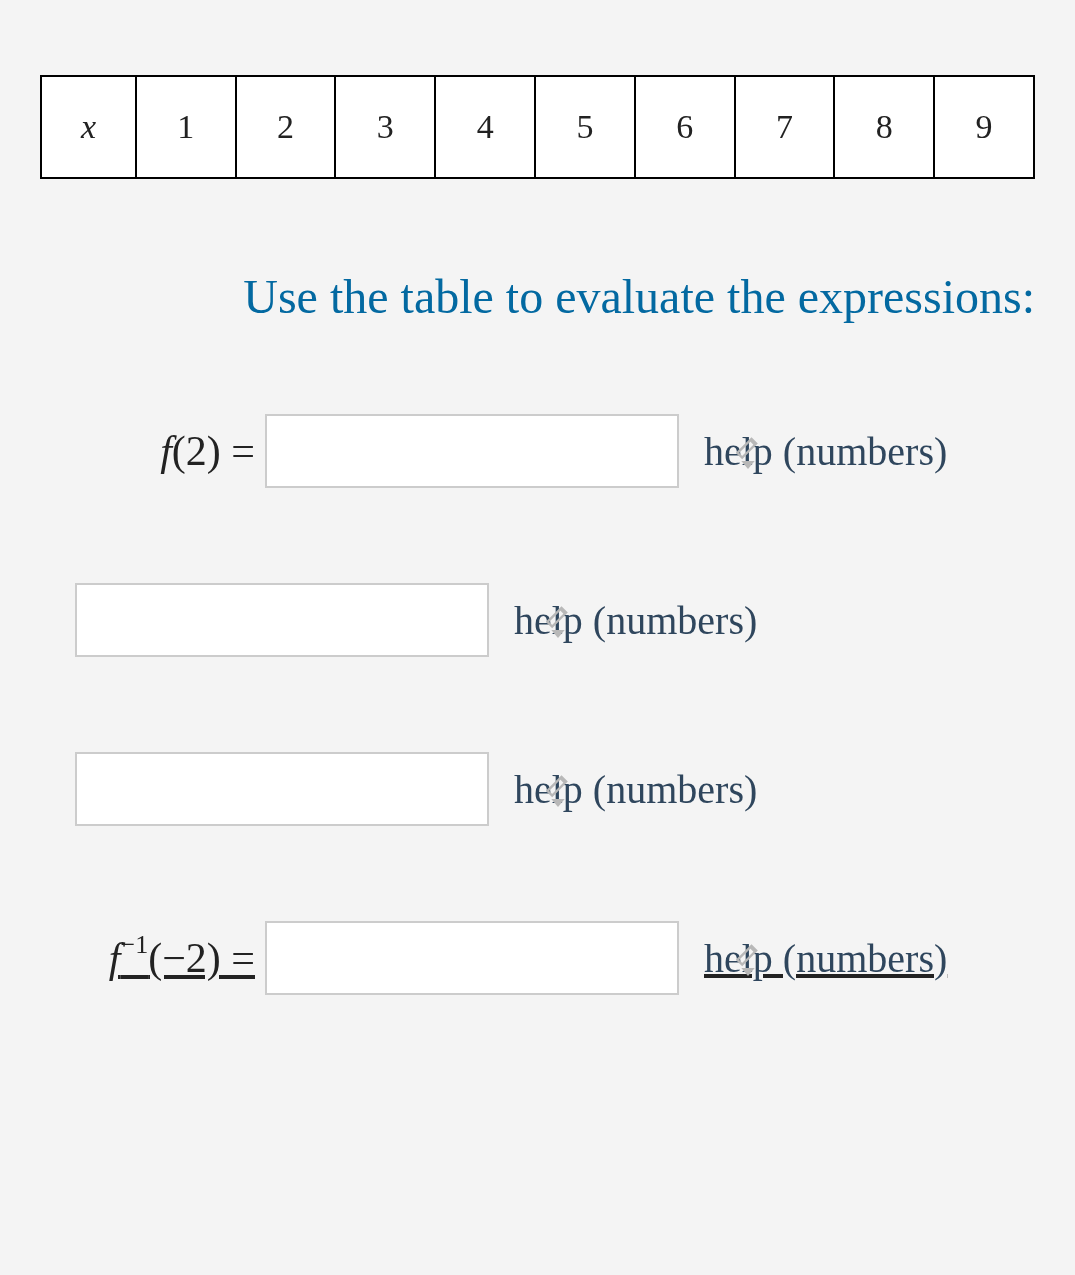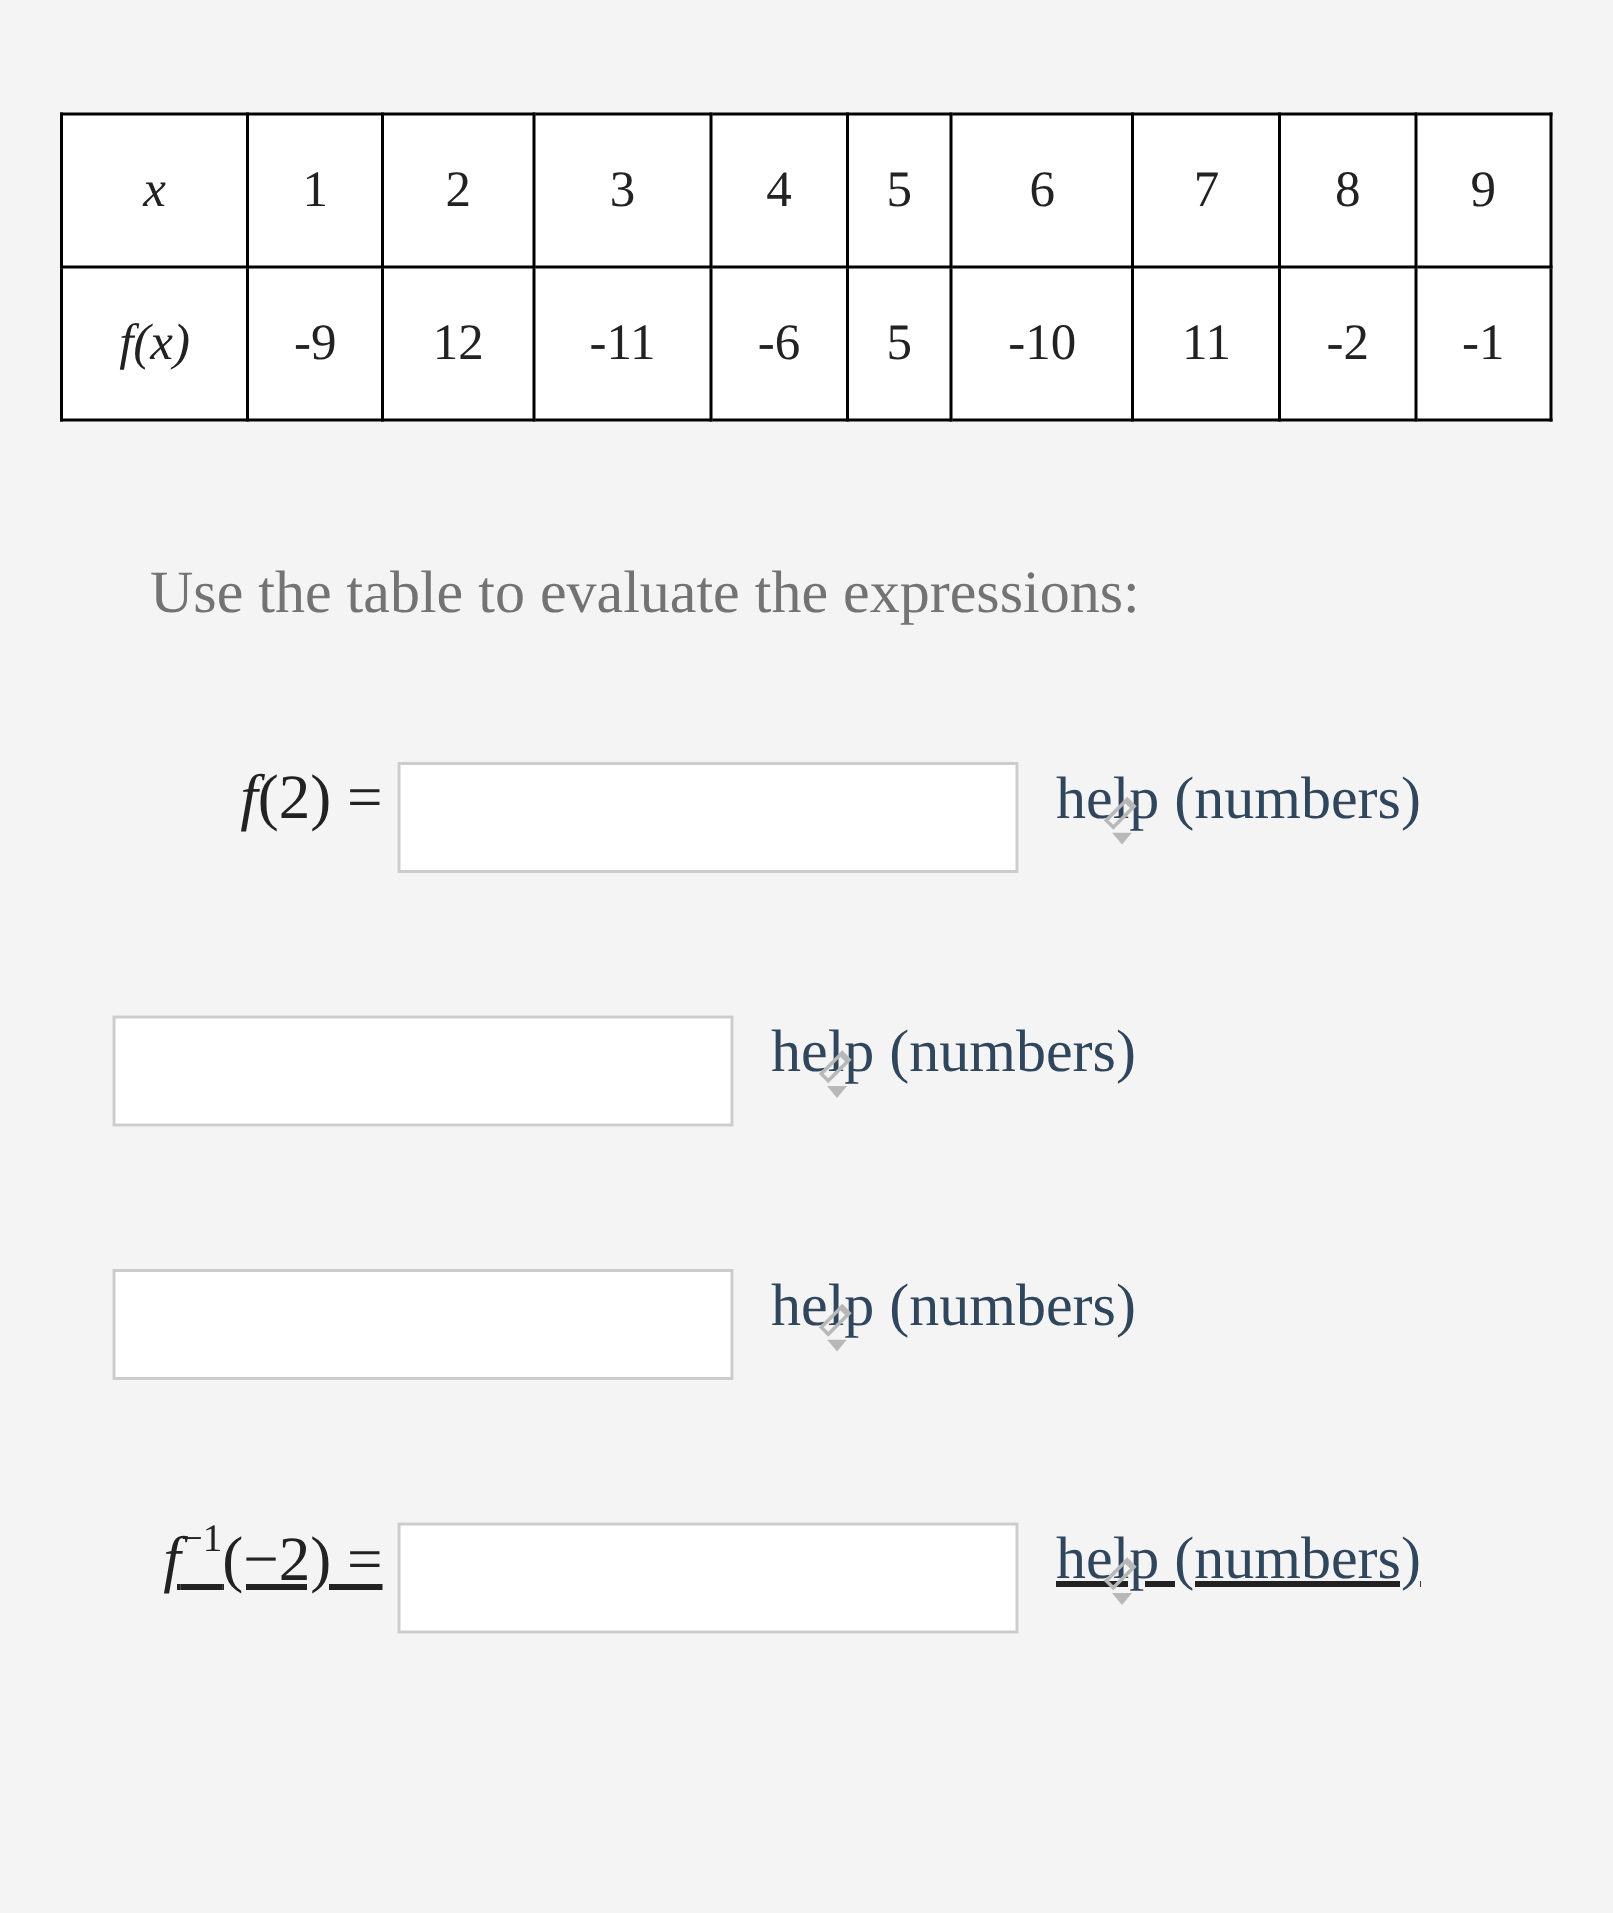--- a/index.html
+++ b/index.html
@@ -26,30 +26,31 @@
     height:100px;
     padding:0 10px;
   }
   table.func-table td .mathit{
     font-style:italic;
     font-family:Georgia,serif;
   }
   .instructions{
     margin-top:90px;
     margin-left:60px;
-    font-size:40px;
-    color:#737373;
+    font-size:48px;
+    color:#0369a1;
+    text-align:right;
   }
   .qblock{
     margin-top:90px;
     margin-left:35px;
   }
   .qrow{
     display:flex;
-    align-items:flex-start;
+    align-items:center;
     margin-bottom:95px;
   }
   .qlabel{
     font-size:42px;
     min-width:180px;
     text-align:right;
     padding-right:10px;
     white-space:nowrap;
   }
   .qlabel .fi{font-style:italic;}
@@ -99,32 +100,20 @@
       <td><span class="mathit">x</span></td>
       <td>1</td>
       <td>2</td>
       <td>3</td>
       <td>4</td>
       <td>5</td>
       <td>6</td>
       <td>7</td>
       <td>8</td>
       <td>9</td>
-    </tr>
-    <tr>
-      <td><span class="mathit">f(x)</span></td>
-      <td>-9</td>
-      <td>12</td>
-      <td>-11</td>
-      <td>-6</td>
-      <td>5</td>
-      <td>-10</td>
-      <td>11</td>
-      <td>-2</td>
-      <td>-1</td>
     </tr>
   </tbody>
     </table>
 
   <div class="instructions">Use the table to evaluate the expressions:</div>
 
   <div class="qblock">
 
     <div class="qrow">
       <div class="qlabel">

